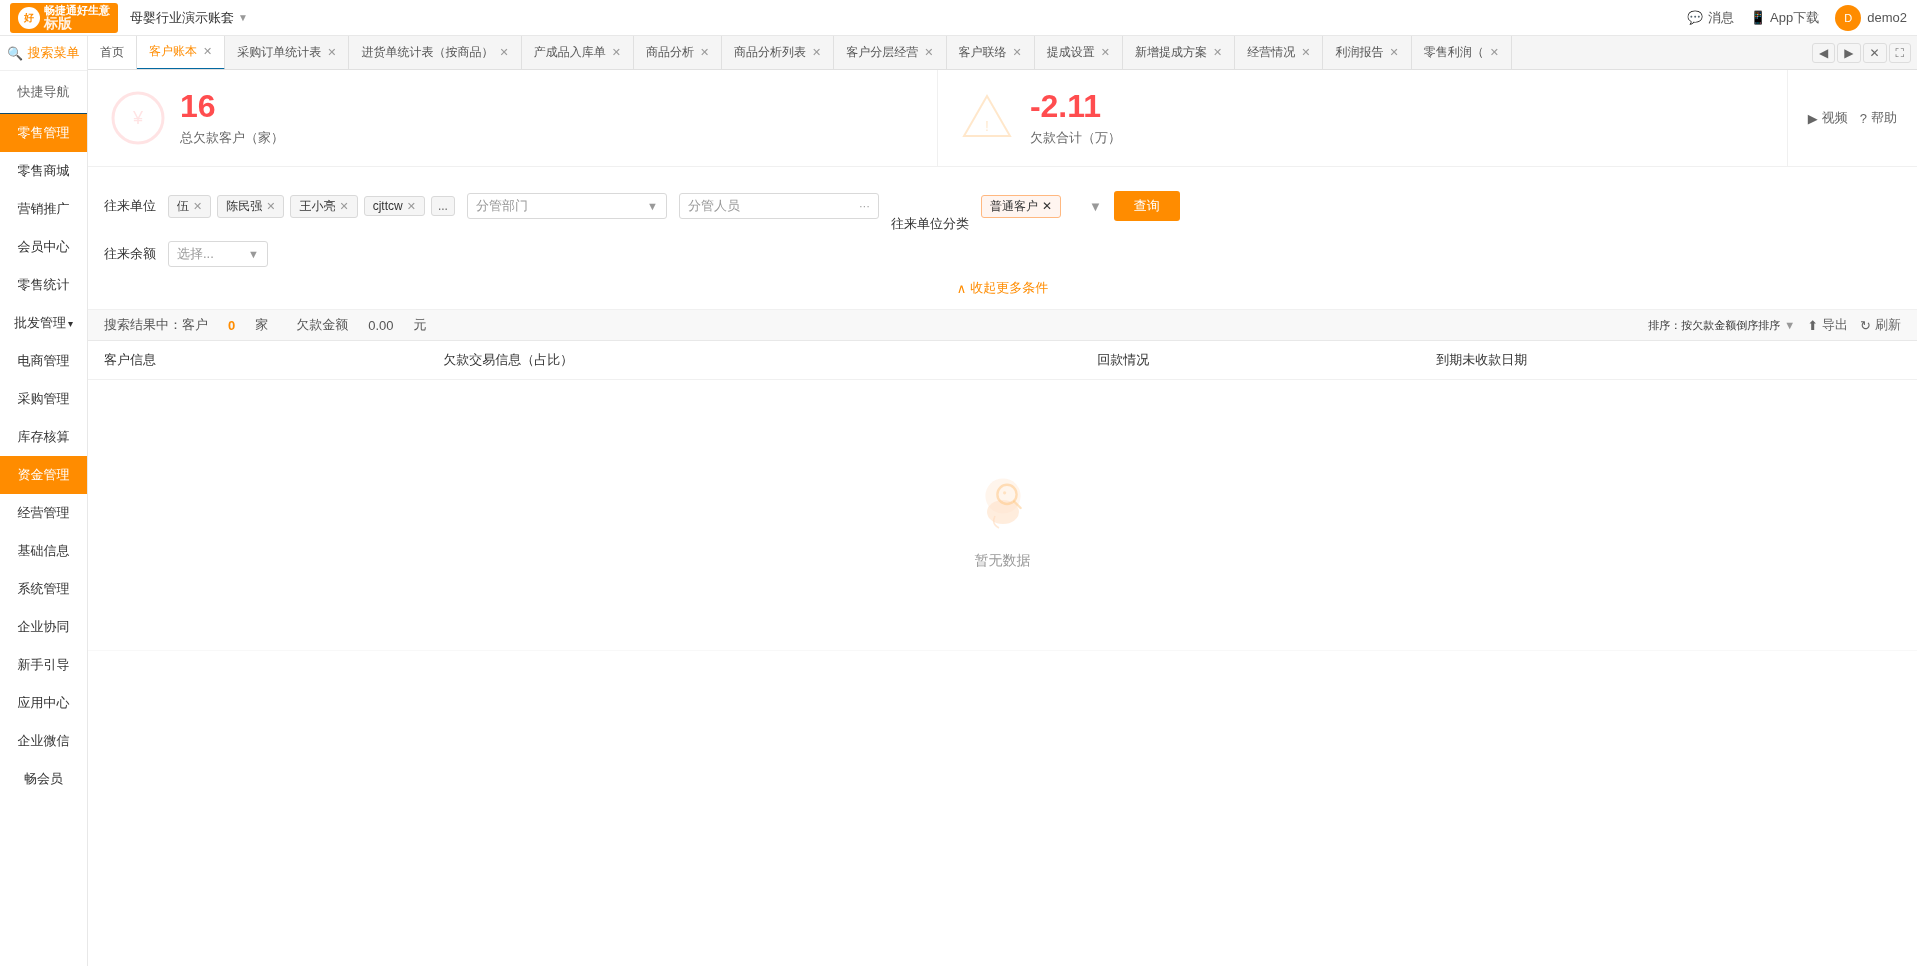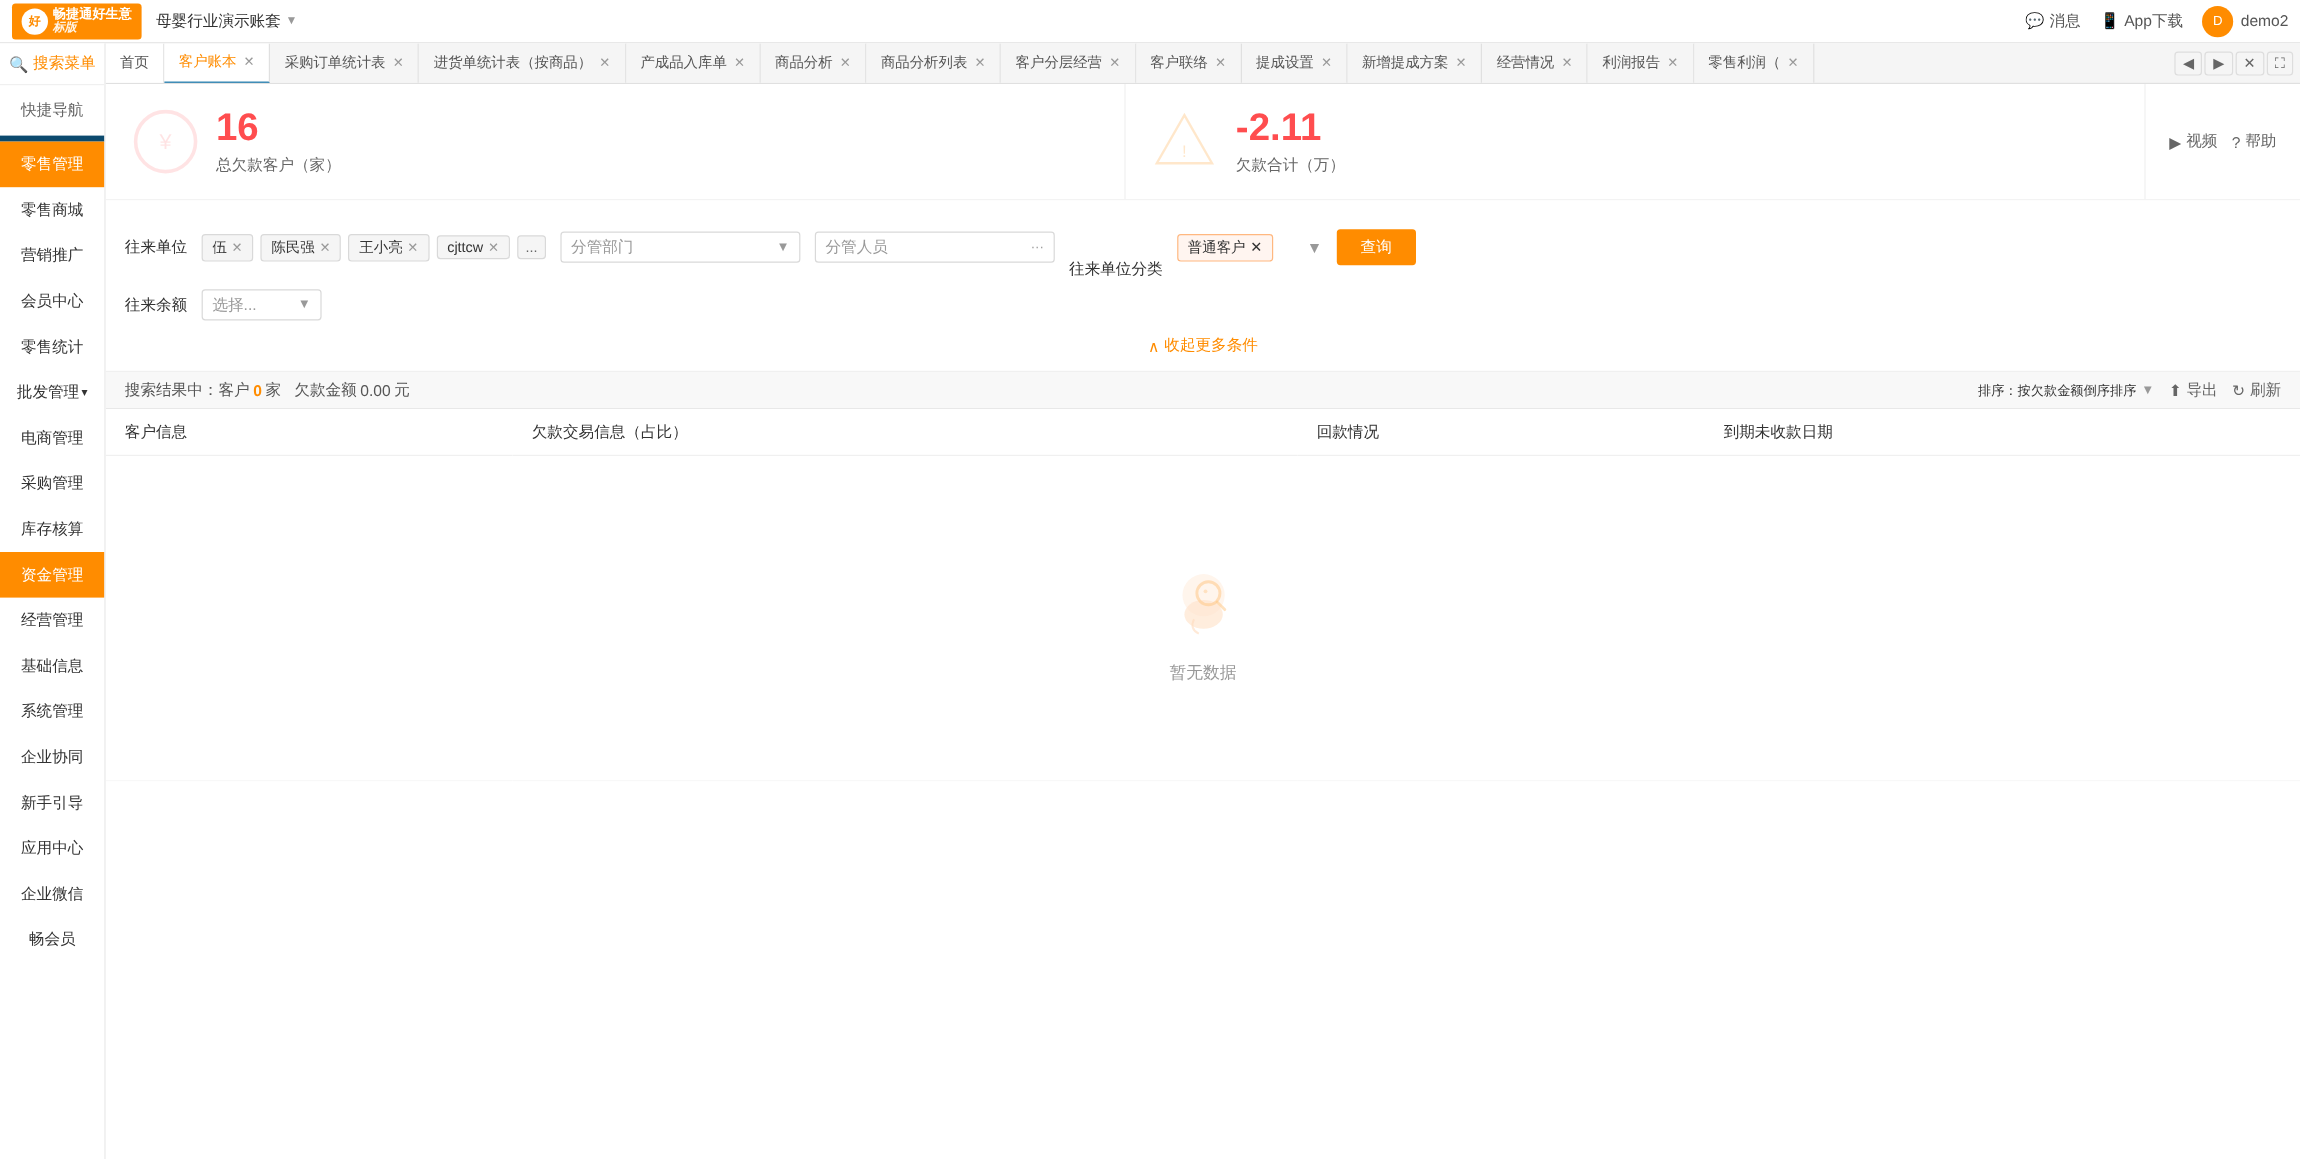--- a/index.html
+++ b/index.html
@@ -17,21 +17,21 @@
     .top-bar-right .user { display: flex; align-items: center; gap: 6px; cursor: pointer; }
     .user-avatar { width: 26px; height: 26px; border-radius: 50%; background: #ff8c00; color: #fff; display: flex; align-items: center; justify-content: center; font-size: 11px; }
 
     
     .main-layout { display: flex; flex: 1; overflow: hidden; }
 
     
     .sidebar { width: 88px; background: #fff; border-right: 1px solid #e8e8e8; display: flex; flex-direction: column; overflow-y: auto; flex-shrink: 0; }
     .sidebar-search { padding: 8px 4px; text-align: center; border-bottom: 1px solid #f0f0f0; }
     .sidebar-search .search-btn { background: none; border: none; color: #ff8c00; font-size: 13px; cursor: pointer; display: flex; align-items: center; gap: 4px; margin: 0 auto; }
-    .sidebar-nav { padding: 6px 0; border-bottom: 5px solid #0c4a6e; }
+    .sidebar-nav { padding: 6px 0; border-bottom: 1px solid #0c4a6e; }
     .sidebar-nav-label { text-align: center; color: #666; font-size: 13px; padding: 6px 4px; cursor: pointer; }
     .sidebar-item { text-align: center; color: #333; font-size: 13px; padding: 10px 4px; cursor: pointer; transition: background 0.2s; position: relative; }
     .sidebar-item.active { background: #ff8c00; color: #fff; }
     .sidebar-item.has-sub { display: flex; align-items: center; justify-content: center; gap: 2px; }
     .sidebar-item .sub-arrow { font-size: 10px; }
 
     
     .content-area { flex: 1; display: flex; flex-direction: column; overflow: hidden; }
 
     
@@ -79,21 +79,21 @@
     .filter-tag-select { display: flex; align-items: center; gap: 4px; background: #fff5f0; border: 1px solid #ffb880; border-radius: 3px; padding: 2px 8px; font-size: 12px; color: #333; }
     .search-btn-orange { background: #ff8c00; color: #fff; border: none; border-radius: 3px; padding: 6px 20px; font-size: 13px; cursor: pointer; white-space: nowrap; }
     .collapse-btn { display: flex; align-items: center; gap: 4px; color: #ff8c00; font-size: 13px; cursor: pointer; text-align: center; padding: 4px 0 8px 0; justify-content: center; }
 
     
     .filter-row2 { display: flex; align-items: center; gap: 12px; margin-bottom: 8px; }
     .amount-select { display: flex; align-items: center; border: 1px solid #d9d9d9; border-radius: 3px; padding: 3px 8px; background: #fff; min-width: 100px; font-size: 13px; color: #999; }
     .amount-select .arrow { margin-left: auto; color: #999; font-size: 11px; }
 
     
-    .result-bar { display: flex; align-items: center; padding: 6px 16px; background: #f8f8f8; border-bottom: 1px solid #e8e8e8; color: #555; font-size: 13px; gap: 3px; justify-content: space-between; }
+    .result-bar { display: flex; align-items: center; padding: 6px 16px; background: #f8f8f8; border-bottom: 1px solid #e8e8e8; color: #555; font-size: 13px; gap: 20px; justify-content: space-between; }
     .result-bar .right { margin-left: auto; display: flex; align-items: center; gap: 12px; }
     .sort-select { display: flex; align-items: center; gap: 4px; cursor: pointer; color: #333; font-size: 11px; }
     .export-btn { display: flex; align-items: center; gap: 4px; color: #666; cursor: pointer; font-size: 13px; }
     .refresh-btn { display: flex; align-items: center; gap: 4px; color: #666; cursor: pointer; font-size: 13px; }
 
     
     .data-table { width: 100%; border-collapse: collapse; background: #fff; }
     .data-table th { padding: 10px 16px; text-align: left; font-size: 13px; color: #333; font-weight: 500; border-bottom: 1px solid #f0f0f0; background: #fff; }
     .data-table td { padding: 10px 16px; font-size: 13px; color: #333; border-bottom: 1px solid #f8f8f8; }
 
@@ -107,21 +107,21 @@
     ::-webkit-scrollbar-thumb { background: #ccc; border-radius: 3px; }
   </style>
 </head>
 <body>
 
 <div class="top-bar">
   <div class="logo">
     <div class="logo-icon">好</div>
     <div style="display:flex;flex-direction:column;line-height:1.1;">
       <span style="font-size:11px;">畅捷通好生意</span>
-      <span style="font-size:10px;opacity:0.9;font-style:italic;">标版</span>
+      <span style="font-size:14px;opacity:0.9;">标版</span>
     </div>
   </div>
   <div class="org-selector">
     <span>母婴行业演示账套</span>
     <span class="arrow">▼</span>
   </div>
   <div class="top-bar-right">
     <div class="msg">
       <span>💬</span>
       <span>消息</span>

